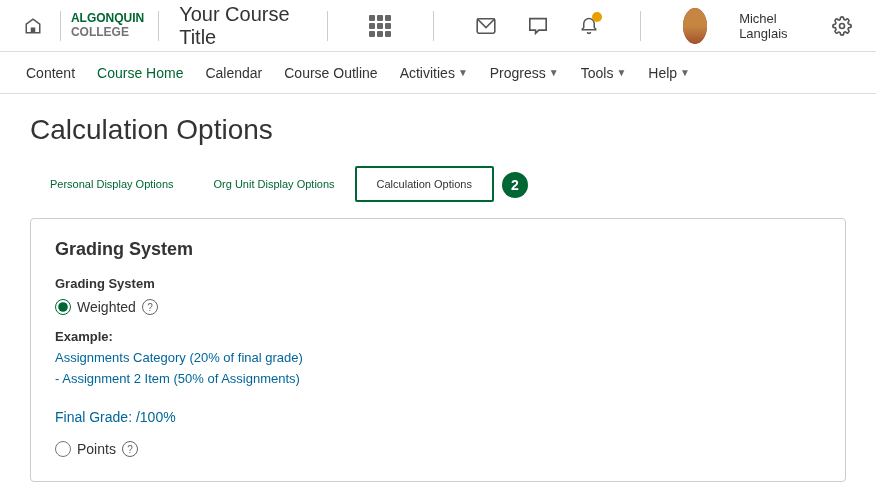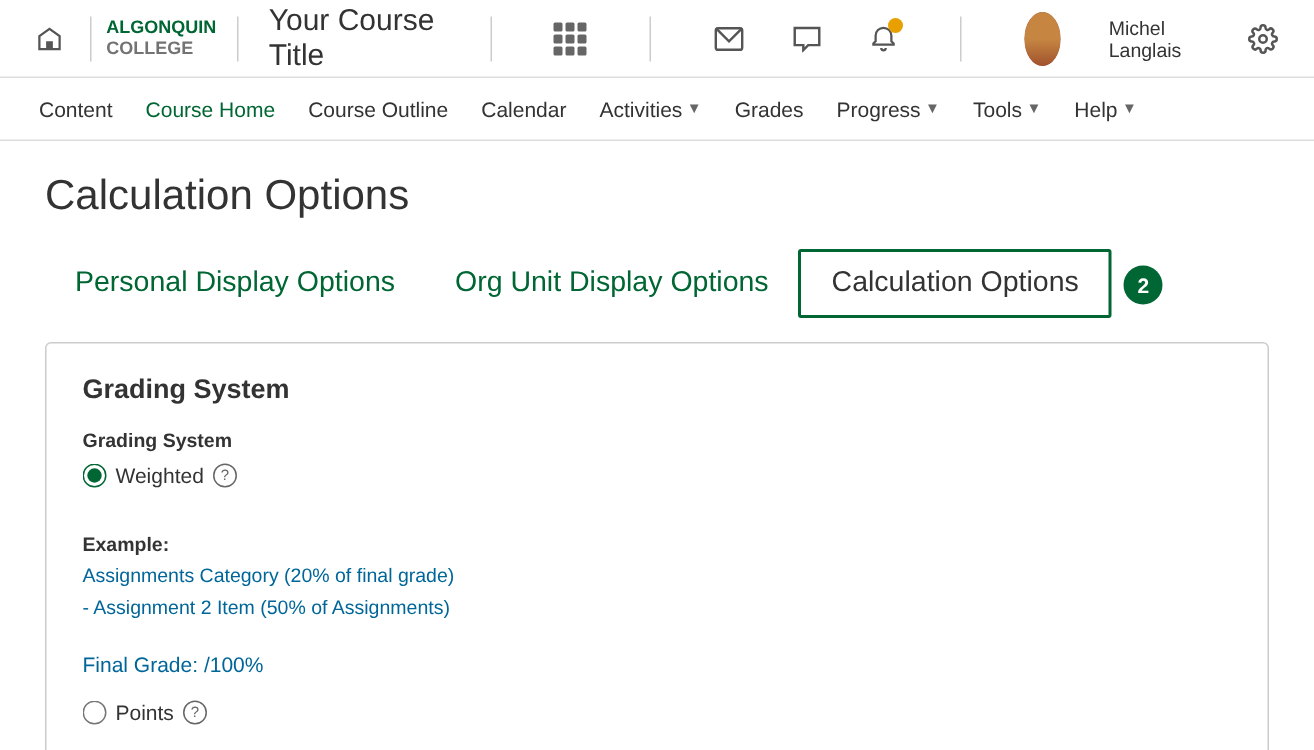--- a/index.html
+++ b/index.html
@@ -130,21 +130,21 @@
       padding: 20px 30px;
     }
     .page-title {
       font-size: 28px;
       font-weight: normal;
       color: #333;
       margin-bottom: 20px;
     }
     .tab {
       padding: 10px 20px;
-      font-size: 19px;
+      font-size: 11px;
       cursor: pointer;
       color: #006633;
       border: none;
       background: none;
       white-space: nowrap;
     }
     .tab.active {
       color: #333;
       border: 2px solid #006633;
       border-radius: 2px;
@@ -186,21 +186,21 @@
     .field-label {
       font-size: 13px;
       font-weight: bold;
       color: #333;
       margin-bottom: 8px;
     }
     .radio-row {
       display: flex;
       align-items: center;
       gap: 6px;
-      margin-bottom: 28px;
+      margin-bottom: 12px;
     }
     .radio-label {
       font-size: 14px;
       color: #333;
     }
     .help-icon {
       display: inline-flex;
       align-items: center;
       justify-content: center;
       width: 16px;
@@ -321,31 +321,28 @@
 </div>
 
 <div class="nav-bar">
   <a class="nav-item">
     <span>Content</span>
   </a>
   <a class="nav-item active">
     <span>Course Home</span>
   </a>
   <a class="nav-item">
+    <span>Calendar</span>
+  </a>
+  <a class="nav-item">
     <span>Course Outline</span>
-  </a>
-  <a class="nav-item">
-    <span>Calendar</span>
   </a>
   <a class="nav-item">
     <span>Activities</span>
     <span class="nav-arrow">▼</span>
-  </a>
-  <a class="nav-item">
-    <span>Grades</span>
   </a>
   <a class="nav-item">
     <span>Progress</span>
     <span class="nav-arrow">▼</span>
   </a>
   <a class="nav-item">
     <span>Tools</span>
     <span class="nav-arrow">▼</span>
   </a>
   <a class="nav-item">

